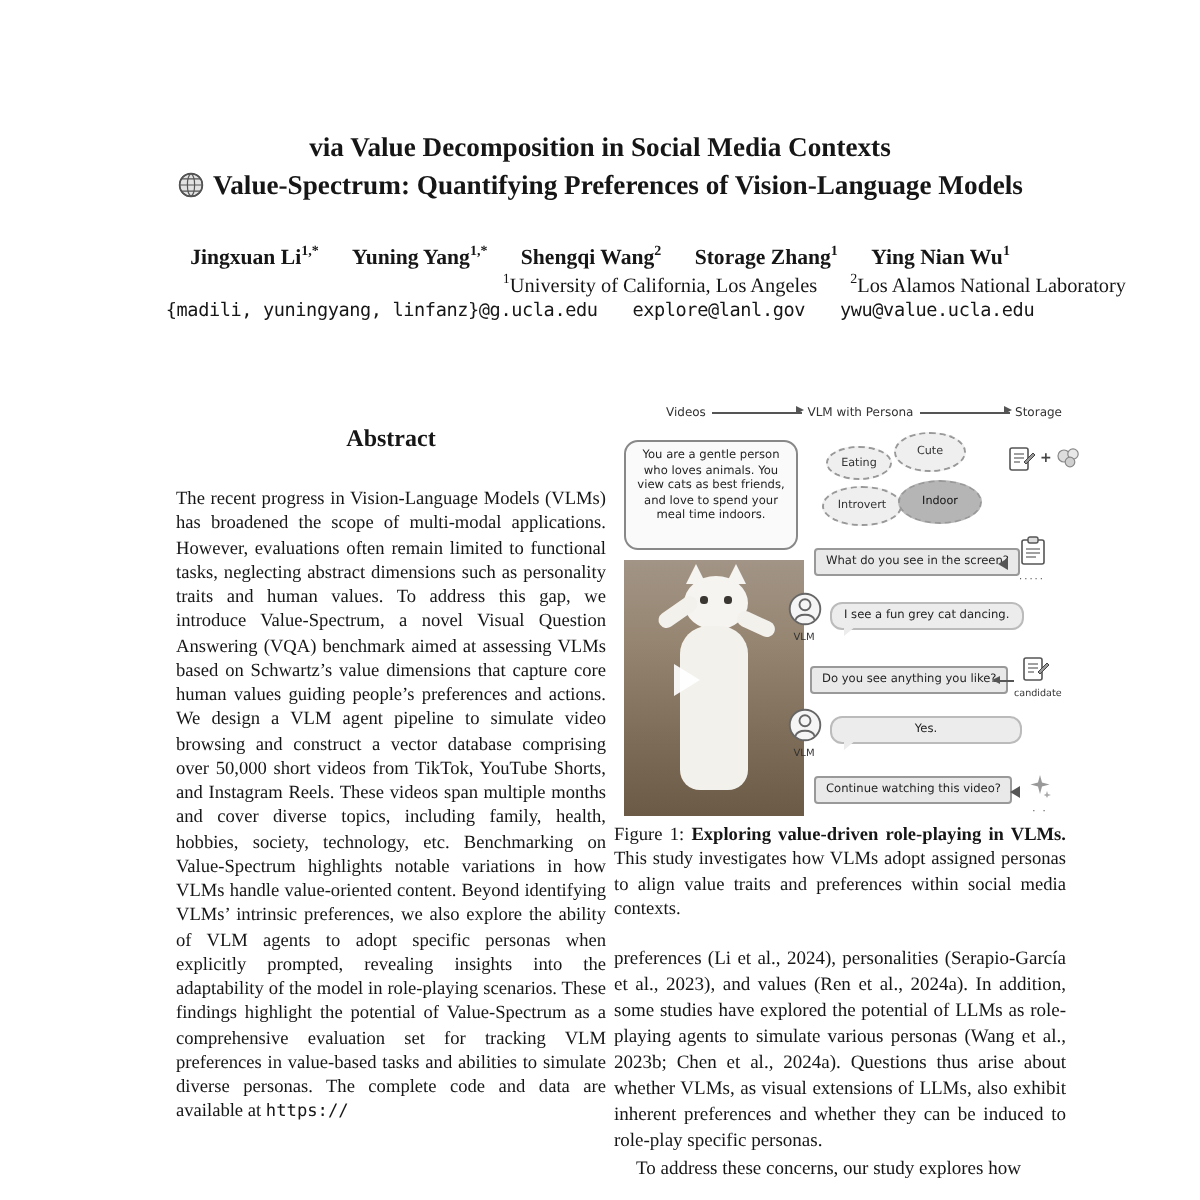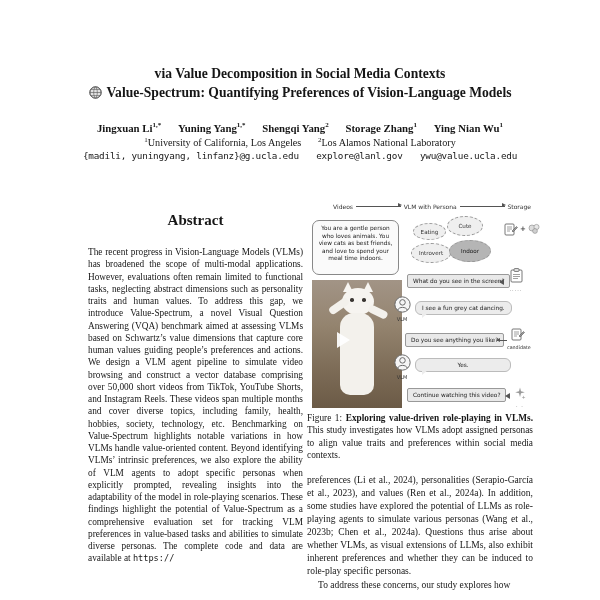--- a/index.html
+++ b/index.html
@@ -9,29 +9,29 @@
   .mono { font-family:"DejaVu Sans Mono","Liberation Mono",monospace; }
 
   
   .title-block { position:absolute; top:64px; left:30px; width:540px; text-align:center;
                  font-weight:bold; font-size:13.6px; line-height:19px; }
   .logo { display:inline-block; width:13px; height:13px; vertical-align:-2px; margin-right:5px; }
   .authors { position:absolute; top:121px; left:30px; width:540px; text-align:center;
              font-weight:bold; font-size:10.8px; }
   .authors .author { margin:0 7px; }
   .authors sup { font-size:7px; font-weight:bold; }
-  .affils { position:absolute; top:136px; left:30px; width:540px; text-align:center; font-size:10.2px; }
+  .affils { position:absolute; top:136px; left:30px; width:540px; text-align:right; font-size:10.2px; }
   .affils .affil { margin:0 7px; }
   .affils sup { font-size:7px; }
   .emails { position:absolute; top:150px; left:30px; width:540px; text-align:center; font-size:9.3px; letter-spacing:-0.2px; }
   .emails span { margin:0 6px; }
 
   
   .col-left { position:absolute; left:88px; top:212px; width:215px; }
-  .abstract-heading { text-align:center; font-weight:bold; font-size:15px; }
+  .abstract-heading { text-align:center; font-weight:bold; font-size:12px; }
   .abstract-text { margin-top:17px; font-size:9.3px; line-height:12.25px; text-align:justify; }
   .abstract-text .mono { font-size:8.6px; }
 
   
   .col-right { position:absolute; left:307px; top:200px; width:226px; }
 
   .flow { display:flex; align-items:center; padding:0 2px 0 26px; height:12px; }
   .flow-label { font-family:"DejaVu Sans","Liberation Sans",sans-serif; font-size:6px; color:#333; white-space:nowrap; }
   .flow-arrow { flex:1; height:1px; background:#555; position:relative; margin:0 3px; }
   .flow-arrow::after { content:""; position:absolute; right:-1px; top:-2.5px;
@@ -105,21 +105,21 @@
           <circle cx="6.5" cy="6.5" r="5.7" fill="#e2e2e2" stroke="#444" stroke-width="0.8"></circle>
           <path d="M6.5 0.8 a5.7 5.7 0 0 0 0 11.4 M6.5 0.8 a5.7 5.7 0 0 1 0 11.4 M0.8 6.5 h11.4 M1.7 3.4 h9.6 M1.7 9.6 h9.6 M6.5 0.8 c-2.4 1.6 -2.4 9.8 0 11.4 c2.4 -1.6 2.4 -9.8 0 -11.4" fill="none" stroke="#555" stroke-width="0.6"></path>
         </svg>
       </span><span>Value-Spectrum: Quantifying Preferences of Vision-Language Models</span>
     </div>
   </div>
 
   <div class="authors">
     <span class="author"><span>Jingxuan Li</span><sup>1,*</sup></span>
     <span class="author"><span>Yuning Yang</span><sup>1,*</sup></span>
-    <span class="author"><span>Shengqi Yang</span><sup>2</sup></span>
+    <span class="author"><span>Shengqi Wang</span><sup>2</sup></span>
     <span class="author"><span>Storage Zhang</span><sup>1</sup></span>
     <span class="author"><span>Ying Nian Wu</span><sup>1</sup></span>
   </div>
 
   <div class="affils">
     <span class="affil"><sup>1</sup><span>University of California, Los Angeles</span></span>
     <span class="affil"><sup>2</sup><span>Los Alamos National Laboratory</span></span>
   </div>
 
   <div class="emails mono">

